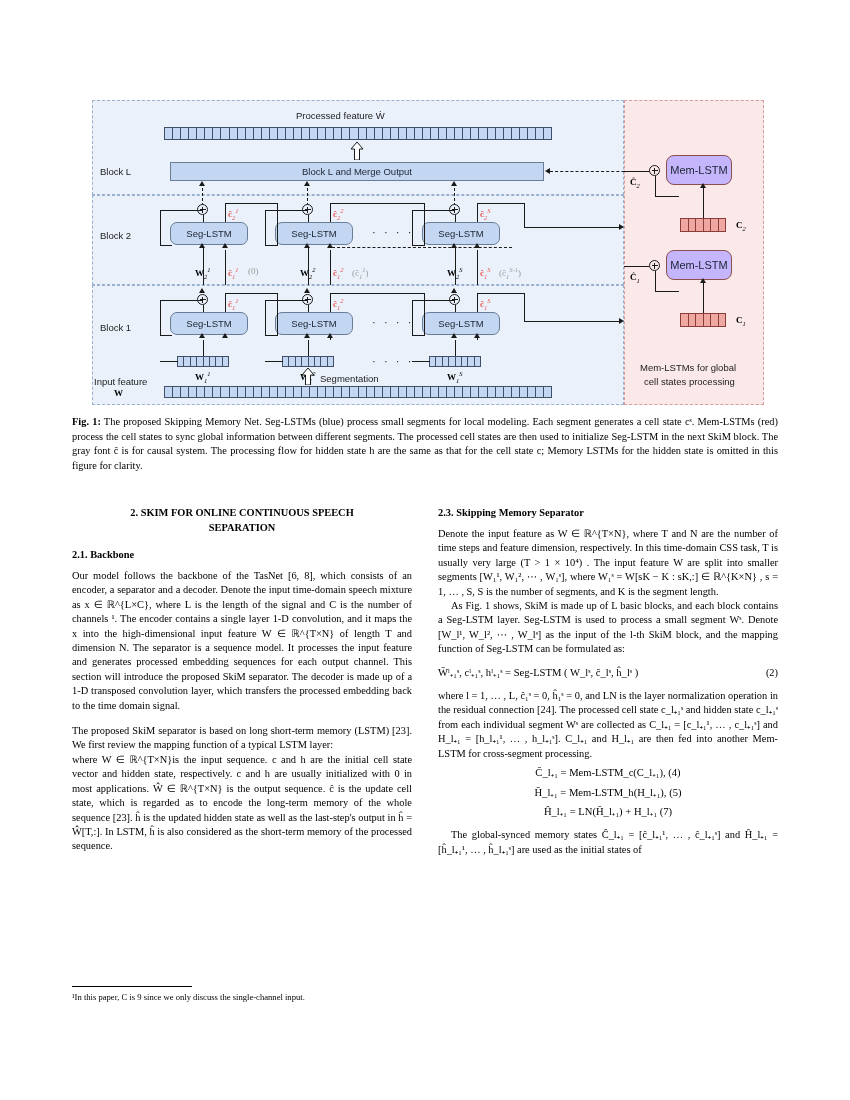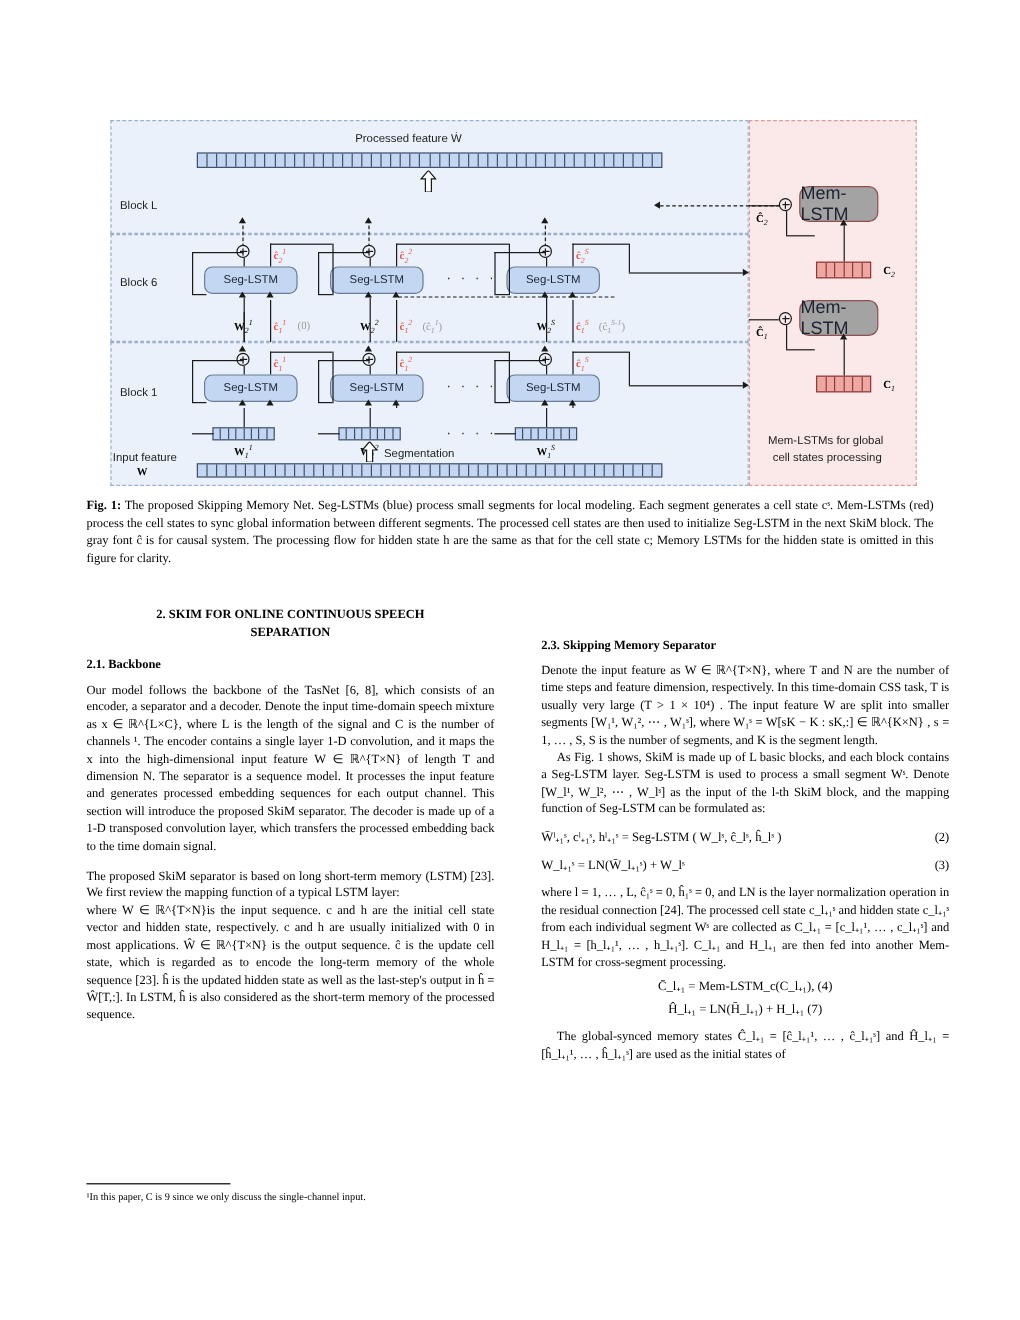--- a/index.html
+++ b/index.html
@@ -56,25 +56,25 @@
     font-family: "Liberation Sans", sans-serif;
     font-size: 9.5px;
     color: #1b2330;
     display: flex;
     align-items: center;
     justify-content: center;
     box-sizing: border-box;
   }
   .mem-lstm {
     position: absolute;
-    background: #a3a3a3;
+    background: #c4b5fd;
     border: 1px solid #8c5050;
     border-radius: 8px;
     font-family: "Liberation Sans", sans-serif;
-    font-size: 15px;
+    font-size: 11px;
     color: #1b2330;
     display: flex;
     align-items: center;
     justify-content: center;
     box-sizing: border-box;
   }
   .merge-bar {
     position: absolute;
     background: #c3d7f2;
     border: 1px solid #6a7d96;
@@ -191,21 +191,21 @@
   .caption b { font-weight: bold; }
 
   .col {
     position: absolute;
     width: 340px;
     font-size: 10.4px;
     line-height: 14.4px;
     text-align: justify;
   }
   #col-left  { left: 72px;  top: 506px; }
-  #col-right { left: 438px; top: 532px; margin-left: 13px; }
+  #col-right { left: 438px; top: 506px; }
 
   h2.sec {
     font-size: 10.4px;
     font-weight: bold;
     text-align: center;
     margin: 0 0 13px 0;
     line-height: 14.5px;
   }
   h3.sub {
     font-size: 10.4px;
@@ -307,23 +307,24 @@
         <i></i>
         <i></i>
         <i></i>
         <i></i>
     </div>
 
     <svg class="hollow-arrow" style="left:258px; top:42px;" width="14" height="18" viewBox="0 0 14 18">
       <polygon points="7,0 13,7 9.5,7 9.5,18 4.5,18 4.5,7 1,7" fill="#ffffff" stroke="#1a1a1a" stroke-width="1"></polygon>
     </svg>
 
+    <div class="merge-bar" style="left:78px; top:62px; width:374px; height:19px;">Block L and Merge Output</div>
 
     <div class="blk-label" style="left:8px; top:66px;">Block L</div>
-    <div class="blk-label" style="left:8px; top:130px;">Block 6</div>
+    <div class="blk-label" style="left:8px; top:130px;">Block 2</div>
     <div class="blk-label" style="left:8px; top:222px;">Block 1</div>
     <div class="blk-label" style="left:2px; top:276px;">Input feature</div>
 
     <div class="dln v" style="left:110px; top:83px; height:23px;"></div>
     <div class="arrowup" style="left:106.5px; top:81px;"></div>
     <div class="dln v" style="left:215px; top:83px; height:23px;"></div>
     <div class="arrowup" style="left:211.5px; top:81px;"></div>
     <div class="dln v" style="left:362px; top:83px; height:23px;"></div>
     <div class="arrowup" style="left:358.5px; top:81px;"></div>
 
@@ -633,32 +634,32 @@
 
   <div class="col" id="col-right">
     <h3 class="sub">2.3.  Skipping Memory Separator</h3>
     <p class="para">Denote the input feature as W ∈ ℝ^{T×N}, where T and N are the number of time steps and feature dimension, respectively. In this time-domain CSS task, T is usually very large (T &gt; 1 × 10⁴) .  The input feature W are split into smaller segments [W₁¹, W₁², ⋯ , W₁ˢ], where W₁ˢ = W[sK − K : sK,:] ∈ ℝ^{K×N} , s = 1, … , S, S is the number of segments, and K is the segment length.</p>
     <p class="para ind">As Fig. 1 shows, SkiM is made up of L basic blocks, and each block contains a Seg-LSTM layer.  Seg-LSTM is used to process a small segment Wˢ.  Denote [W_l¹, W_l², ⋯ , W_lˢ] as the input of the l-th SkiM block, and the mapping function of Seg-LSTM can be formulated as:</p>
 
     <div class="eq">
       <span>W̄ˡ₊₁ˢ, cˡ₊₁ˢ, hˡ₊₁ˢ = Seg-LSTM ( W_lˢ, ĉ_lˢ, ĥ_lˢ )</span>
       <span class="num">(2)</span>
     </div>
-    <div class="eq">
-      <span>W_l₊₁ˢ = LN(W̄_l₊₁ˢ) + W_lˢ</span>
-      <span class="num">(3)</span>
-    </div>
 
     <p class="para">where l = 1, … , L, ĉ₁ˢ = 0, ĥ₁ˢ = 0, and LN is the layer normalization operation in the residual connection [24].  The processed cell state c_l₊₁ˢ and hidden state c_l₊₁ˢ from each individual segment Wˢ are collected as C_l₊₁ = [c_l₊₁¹, … , c_l₊₁ˢ] and H_l₊₁ = [h_l₊₁¹, … , h_l₊₁ˢ].  C_l₊₁ and H_l₊₁ are then fed into another Mem-LSTM for cross-segment processing.</p>
 
     <div class="eqrow">
       <span>C̄_l₊₁ = Mem-LSTM_c(C_l₊₁),</span>
       <span class="num">(4)</span>
     </div>
     <div class="eqrow">
+      <span>H̄_l₊₁ = Mem-LSTM_h(H_l₊₁),</span>
+      <span class="num">(5)</span>
+    </div>
+    <div class="eqrow">
       <span>Ĥ_l₊₁ = LN(H̄_l₊₁) + H_l₊₁</span>
       <span class="num">(7)</span>
     </div>
 
     <p class="para ind" style="margin-top:9px;">The global-synced memory states Ĉ_l₊₁ = [ĉ_l₊₁¹, … , ĉ_l₊₁ˢ] and Ĥ_l₊₁ = [ĥ_l₊₁¹, … , ĥ_l₊₁ˢ] are used as the initial states of</p>
   </div>
 
 </div>
 
 </body></html>

